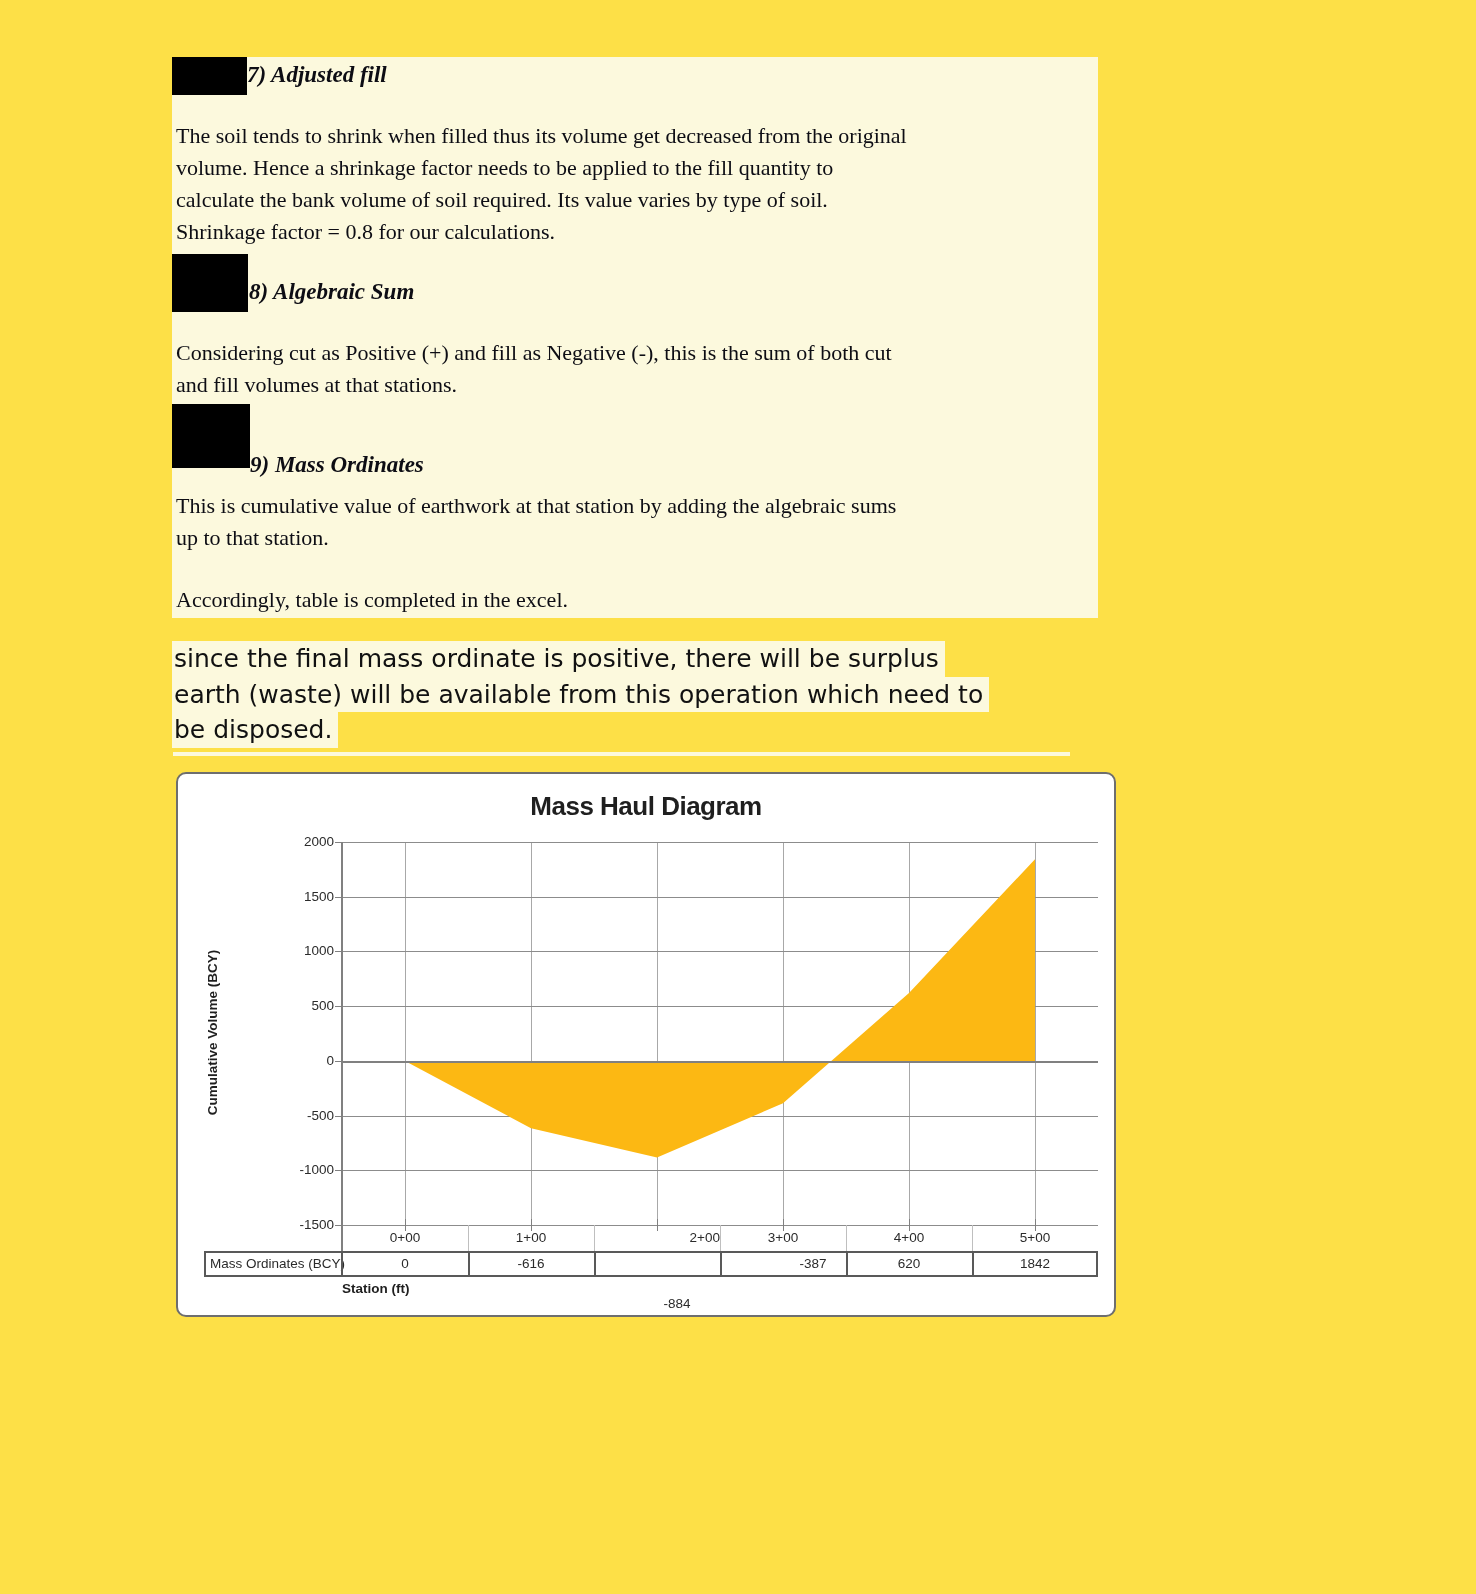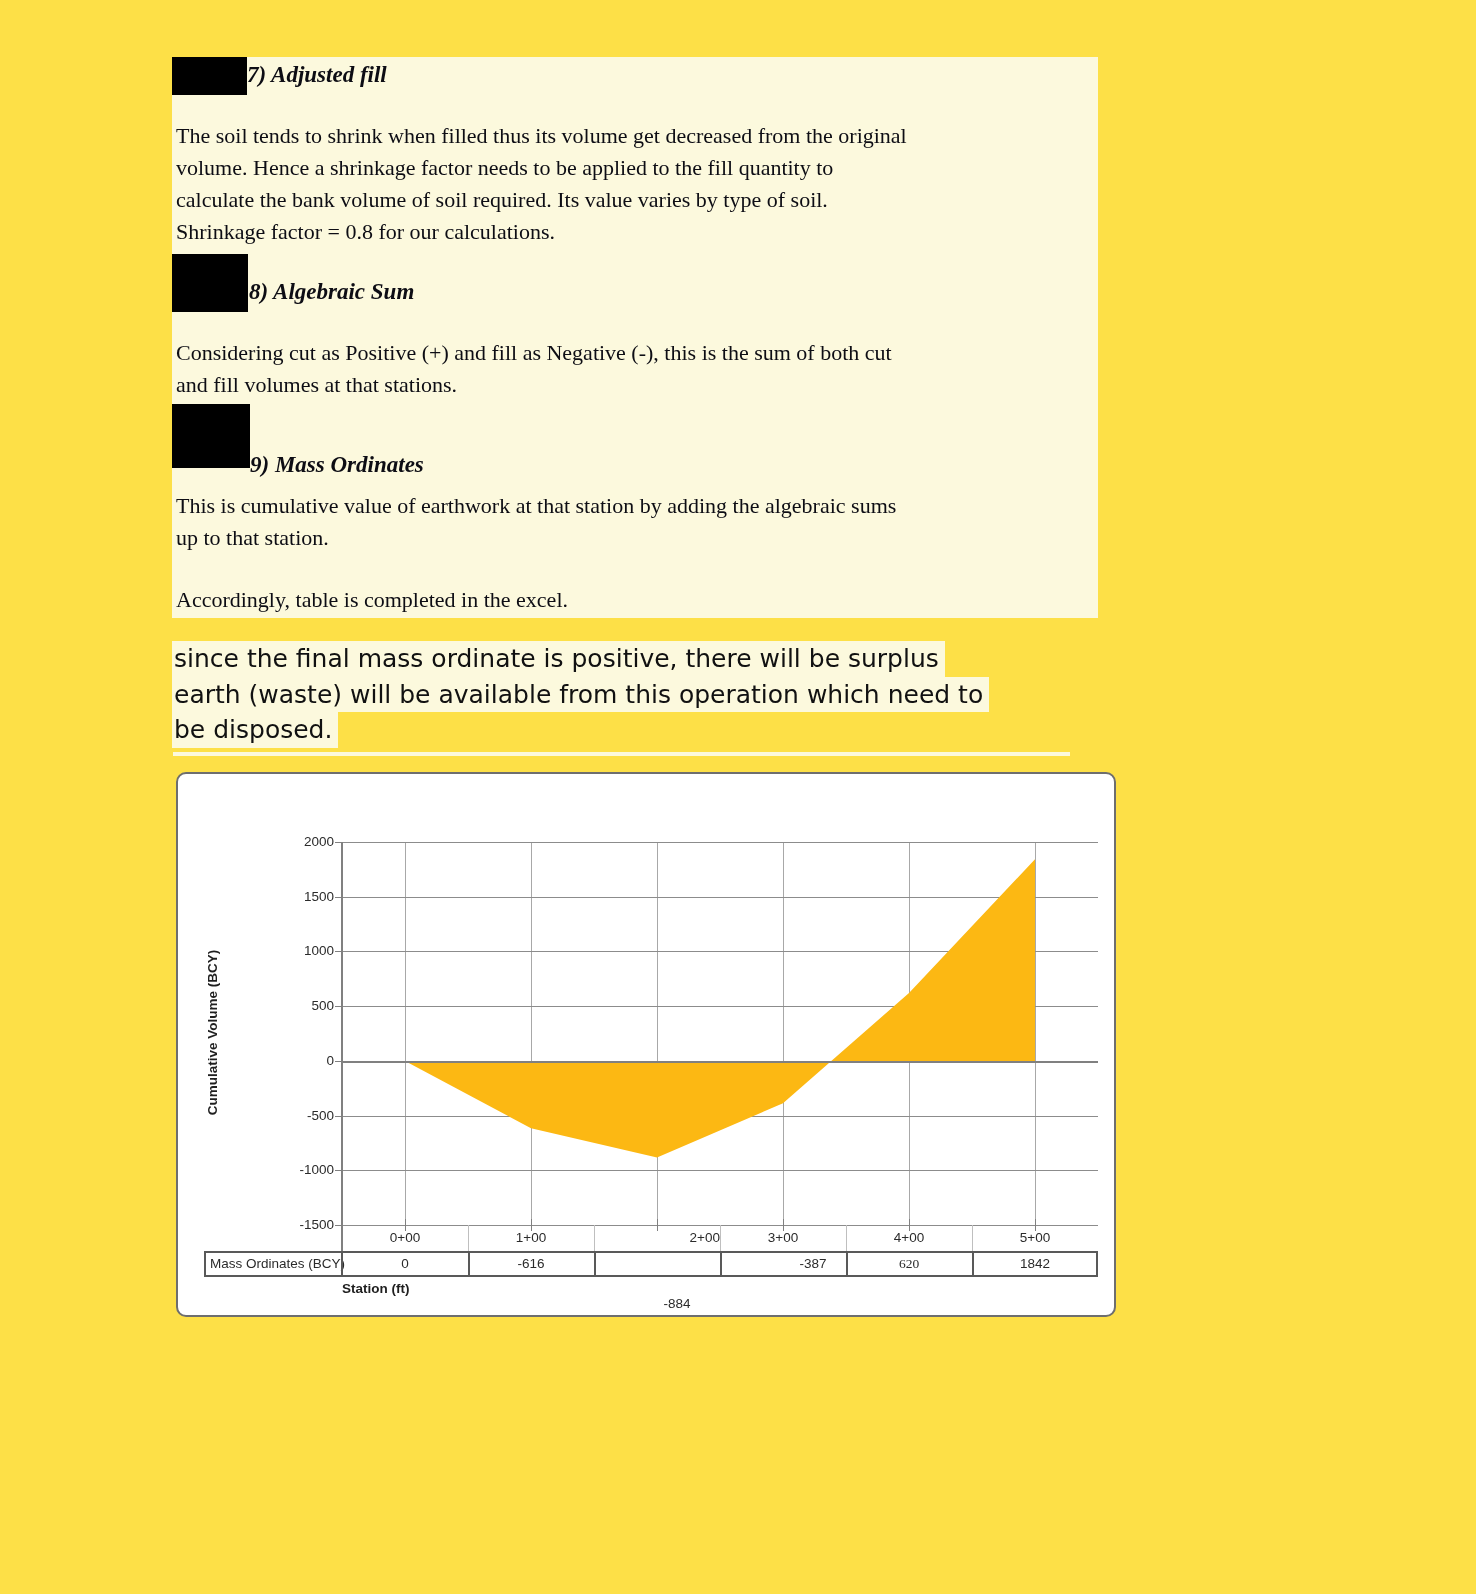--- a/index.html
+++ b/index.html
@@ -71,20 +71,21 @@
   </div>
 
   <div class="abs hl-block">
     <span class="hl-line">since the final mass ordinate is positive, there will be surplus</span><br>
     <span class="hl-line">earth (waste) will be available from this operation which need to</span><br>
     <span class="hl-line">be disposed.</span>
   </div>
   <div class="abs thin-strip"></div>
 
   <div class="abs chart-panel" id="chart-panel">
+    <div class="abs chart-title">Mass Haul Diagram</div>
     <div class="abs axis-title-y" style="left:-116px;top:251px;">Cumulative Volume (BCY)</div>
     <div class="abs axis-title-x" style="left:164px;top:507px;width:756px;">Station (ft)</div>
     <div id="plot"></div>
   <div class="abs gl-v" style="left:227.0px;top:68px;height:383px;"></div>
       <div class="abs gl-v" style="left:353.0px;top:68px;height:383px;"></div>
       <div class="abs gl-v" style="left:479.0px;top:68px;height:383px;"></div>
       <div class="abs gl-v" style="left:605.0px;top:68px;height:383px;"></div>
       <div class="abs gl-v" style="left:731.0px;top:68px;height:383px;"></div>
       <div class="abs gl-v" style="left:857.0px;top:68px;height:383px;"></div>
       <div class="abs gl-h" style="left:164px;top:68.0px;width:756px;"></div>
@@ -136,19 +137,19 @@
       <div class="abs tbl" style="left:26px;top:477px;width:894px;height:26px;"></div>
       <div class="abs tbl-key" style="left:28px;top:479px;width:134px;">Mass Ordinates (BCY)</div>
       <div class="abs tbl-sep" style="left:163px;top:477px;height:26px;"></div>
       <div class="abs tbl-cell" style="left:164.0px;top:479px;width:126.0px;">0</div>
       <div class="abs tbl-cell" style="left:290.0px;top:479px;width:126.0px;">-616</div>
       <div class="abs tbl-sep" style="left:290.0px;top:477px;height:26px;"></div>
       <div class="abs tbl-cell" style="left:436px;top:479px;width:126.0px;margin-top:40px;">-884</div>
       <div class="abs tbl-sep" style="left:416.0px;top:477px;height:26px;"></div>
       <div class="abs tbl-cell" style="left:554px;top:479px;width:126.0px;margin-left:18px;">-387</div>
       <div class="abs tbl-sep" style="left:542.0px;top:477px;height:26px;"></div>
-      <div class="abs tbl-cell" style="left:668.0px;top:479px;width:126.0px;font-family:Liberation Serif, serif;">620</div>
+      <div class="abs tbl-cell" style="left:668.0px;top:479px;width:126.0px;">620</div>
       <div class="abs tbl-sep" style="left:668.0px;top:477px;height:26px;"></div>
       <div class="abs tbl-cell" style="left:794.0px;top:479px;width:126.0px;">1842</div>
       <div class="abs tbl-sep" style="left:794.0px;top:477px;height:26px;"></div>
     </div>
 
 </div>
 
 </body></html>

